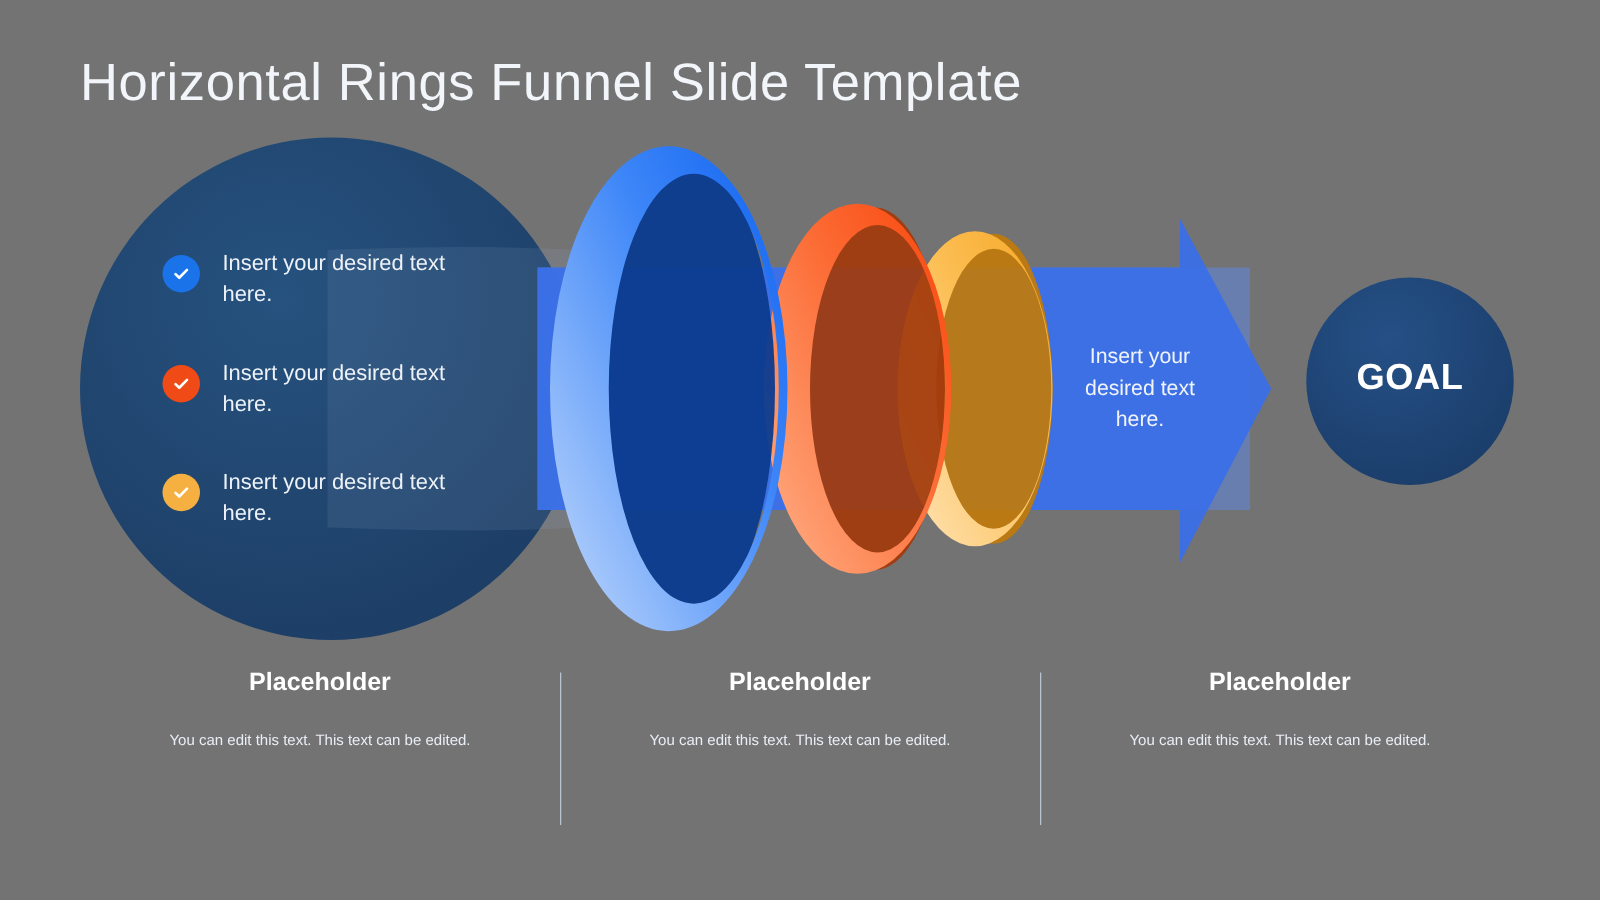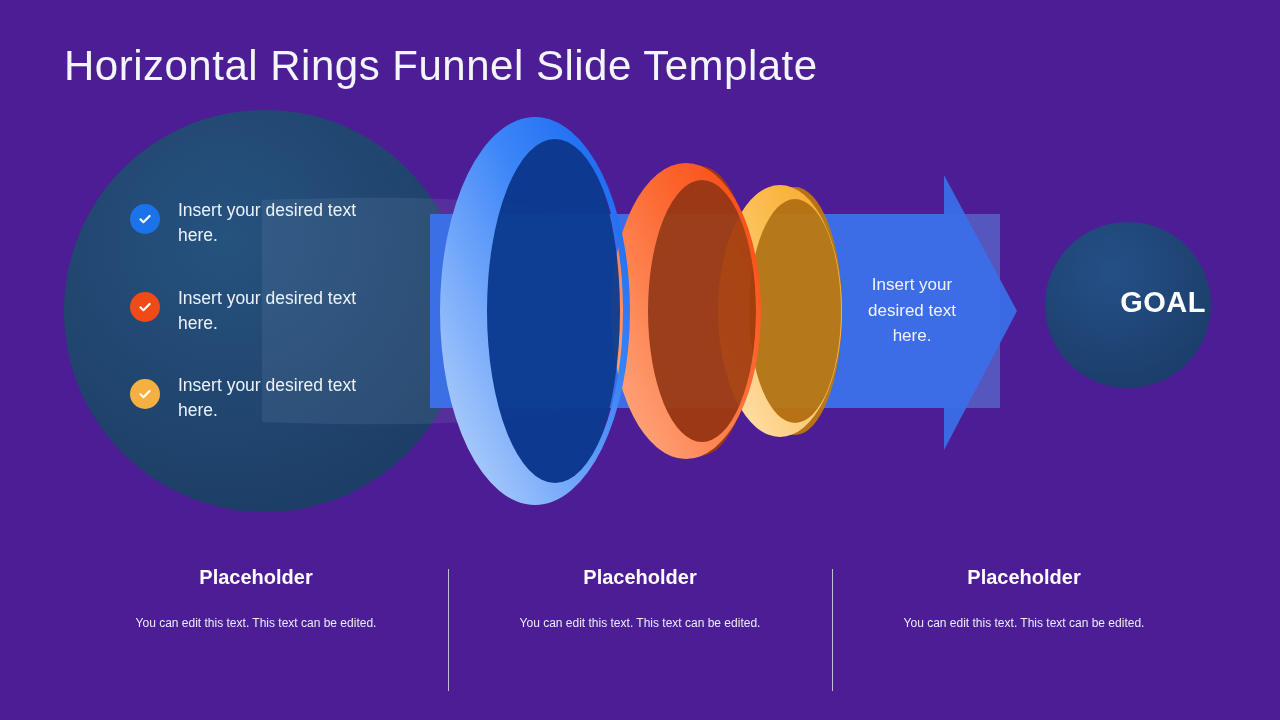--- a/index.html
+++ b/index.html
@@ -3,21 +3,21 @@
 <meta charset="utf-8">
 <style>
   * { margin:0; padding:0; box-sizing:border-box; }
   html, body {
     width:1280px; height:720px; overflow:hidden;
     background:#12243f;
     font-family:"Liberation Sans", sans-serif;
   }
   #slide {
     position:relative; width:1280px; height:720px;
-    background:#4c1d95;
+    background:#737373;
   }
 
   
   #slide-title {
     position:absolute; left:64px; top:42px;
     font-size:42px; font-weight:300; letter-spacing:0.5px;
     color:#f2f5f9; white-space:nowrap;
   }
 
   
@@ -51,30 +51,30 @@
   
   #arrow-text {
     position:absolute; left:848px; top:272px;
     width:128px; text-align:center;
     font-size:17px; line-height:1.5; color:#f0f4fa;
   }
 
   
   #goal-label {
     position:absolute; left:1050px; top:286px;
-    width:156px; text-align:right;
+    width:156px; text-align:center;
     font-size:29px; font-weight:bold; color:#ffffff;
     letter-spacing:0.5px;
   }
 
   
   #bottom-row {
     position:absolute; left:64px; top:535px;
     width:1152px; height:128px;
-    display:flex; align-items:center;
+    display:flex; align-items:flex-start;
   }
   .bottom-col {
     flex:1 1 0; position:relative;
     padding:0 24px; text-align:center;
   }
   .bottom-col + .bottom-col::before {
     content:""; position:absolute; left:0; top:3px;
     width:1px; height:122px;
     background:#b9c4d1;
   }

